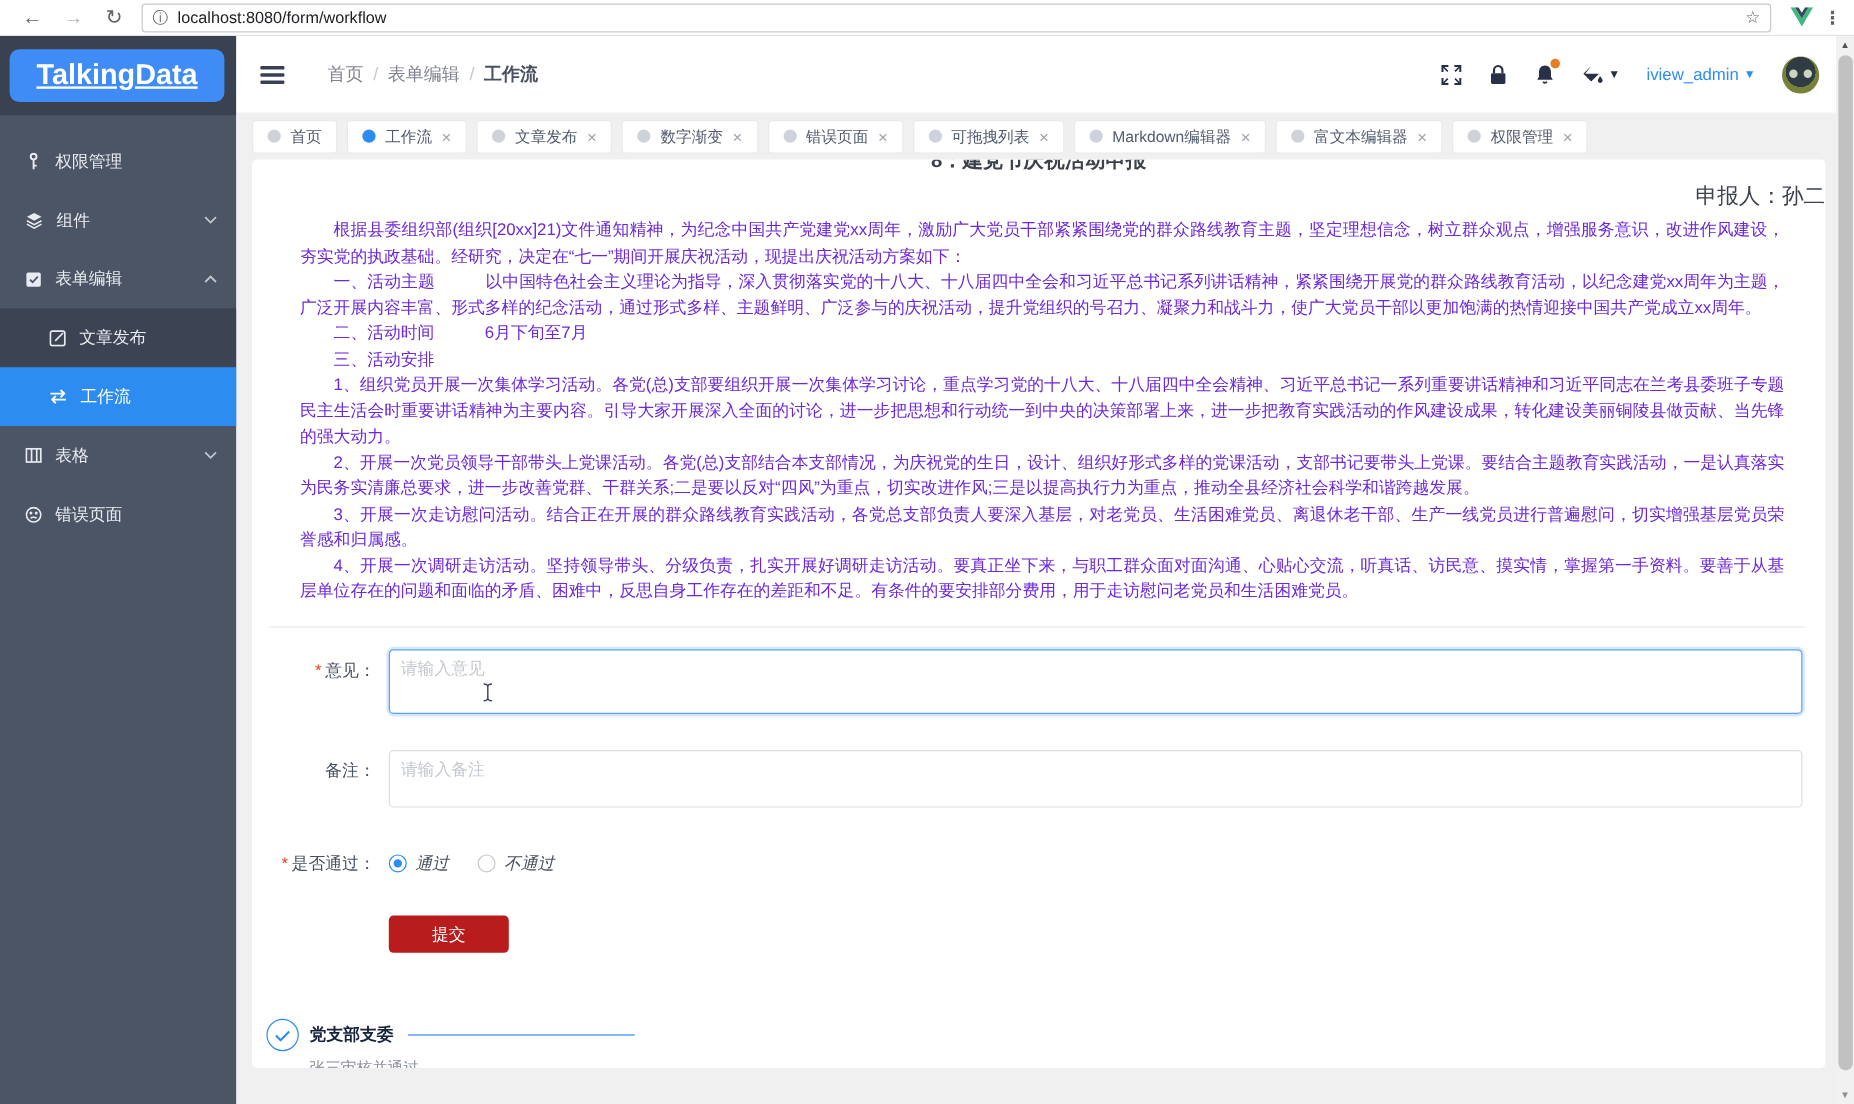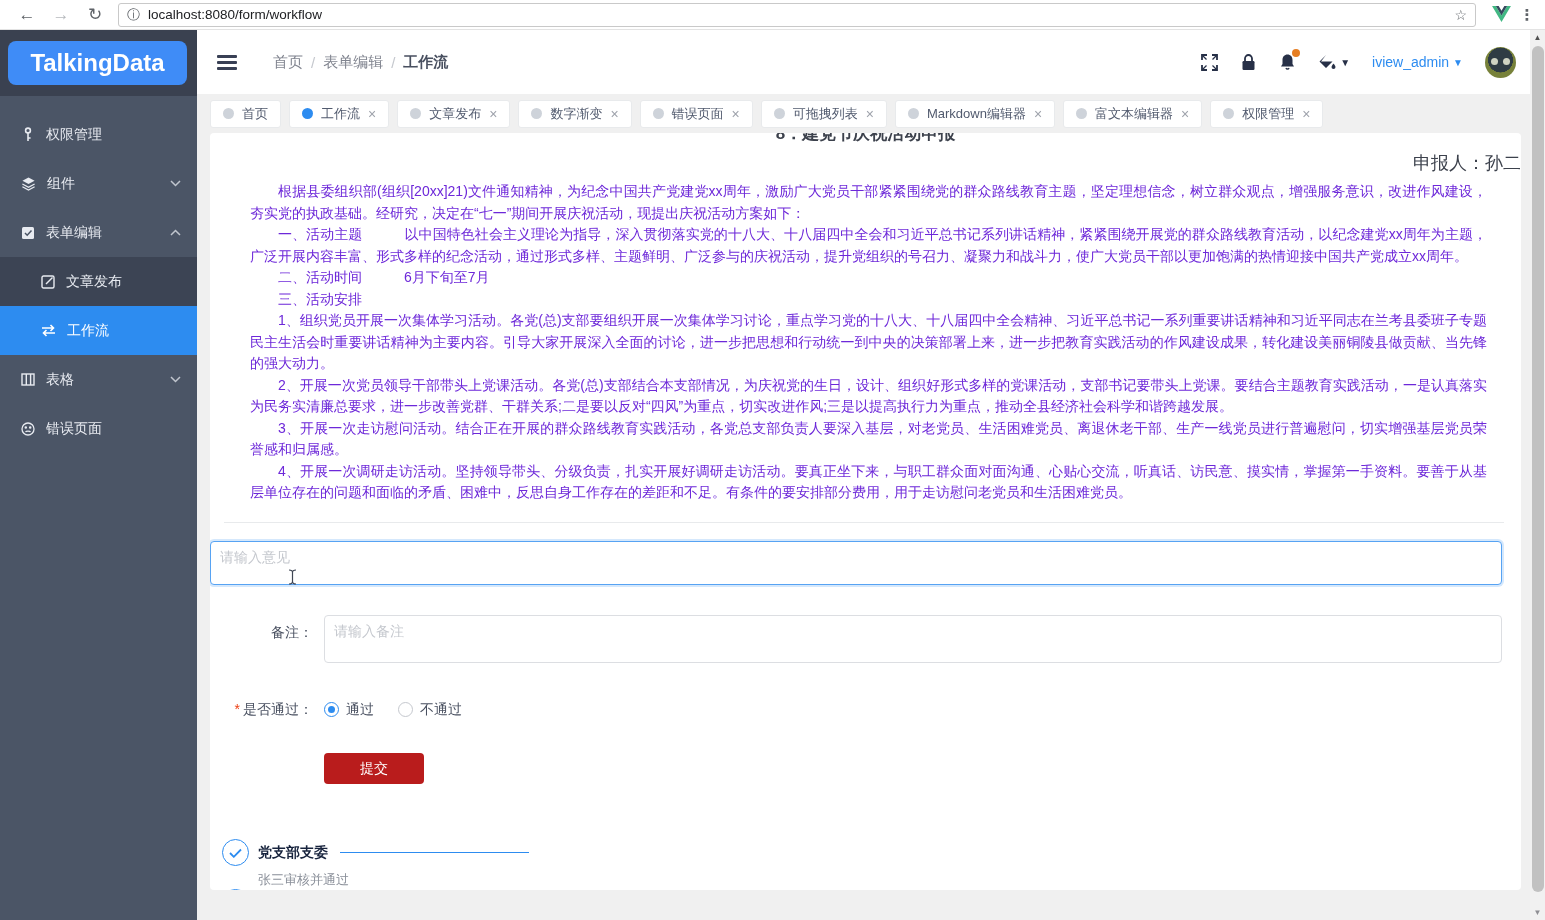--- a/index.html
+++ b/index.html
@@ -19,21 +19,21 @@
   .chrome .vue { margin:0 8px; display:flex; }
   .chrome .dots { color:#5f6368; font-size:15px; font-weight:bold; width:16px; text-align:center; }
 
   .app { display:flex; height:890px; }
 
   
   .sidebar { width:197px; background:#4b5566; color:#e8ebf1; flex:none; }
   .logo-strip { height:66px; background:#3a4150; display:flex; align-items:center; padding:0 8px; }
   .logo-badge { background:#3f8cf7; border-radius:8px; width:179px; height:44px;
     display:flex; align-items:center; justify-content:center;
-    color:#fff; font-size:24px; font-weight:bold; letter-spacing:0; }
+    color:#fff; font-size:24px; font-weight:bold; letter-spacing:0;text-decoration:underline; }
   .menu { padding-top:14px; font-size:14px; }
   .m-item { height:49px; display:flex; align-items:center; padding:0 16px 0 21px; cursor:pointer; }
   .m-item .lbl { margin-left:11px; flex:1; }
   .m-item svg { flex:none; }
   .chev { opacity:.75; }
   .submenu { background:#3c4454; }
   .s-item { height:49px; display:flex; align-items:center; padding-left:41px; cursor:pointer; }
   .s-item .lbl { margin-left:11px; }
   .s-item.active { background:#2d8cf0; color:#fff; }
 
@@ -87,26 +87,26 @@
   .form-row { display:flex; }
   .form-label { width:114px; text-align:right; padding-right:11px; color:#495060;
     padding-top:9px; flex:none; }
   .req { color:#ed4014; margin-right:3px; }
   .form-ctl { flex:1; margin-right:19px; position:relative; }
   textarea { width:100%; resize:none; border:1px solid #dcdee2; border-radius:4px;
     font-size:14px; padding:7px 9px; color:#495060; outline:none;
     font-family:"Liberation Sans","DejaVu Sans",sans-serif; }
   textarea::placeholder { color:#c5c8ce; }
   textarea.focused { border-color:#57a3f3; box-shadow:0 0 0 2px rgba(45,140,240,.2); }
-  .ta-opinion { height:44px; }
+  .ta-opinion { height:54px; }
   .ta-note { height:48px; }
   .ibeam { position:absolute; left:78px; top:28px; color:#3f4654; }
   .gap27 { height:27px; } .gap33 { height:33px; }
   .radio-row .form-label { padding-top:2px; }
-  .radio-group { display:flex; align-items:center; gap:24px; padding-top:1px; }
+  .radio-group { display:flex; align-items:center; gap:24px; padding-top:1px;font-style:italic; }
   .radio { display:flex; align-items:center; gap:7px; cursor:pointer; color:#495060; }
   .rdot { width:15px; height:15px; border-radius:50%; border:1px solid #c5c8ce; background:#fff;
     display:flex; align-items:center; justify-content:center; }
   .radio.checked .rdot { border-color:#2d8cf0; }
   .radio.checked .rdot::after { content:""; width:7px; height:7px; border-radius:50%; background:#2d8cf0; }
   .submit-btn { margin:34px 0 0 114px; width:100px; height:31px; background:#b91c1c;
     color:#fff; border:none; border-radius:4px; font-size:14px; cursor:pointer; }
 
   
   .steps { display:flex; margin-top:55px; padding:0 16px 0 12px;flex-direction:column; }
@@ -338,20 +338,23 @@
           <p>三、活动安排</p>
           <p>1、组织党员开展一次集体学习活动。各党(总)支部要组织开展一次集体学习讨论，重点学习党的十八大、十八届四中全会精神、习近平总书记一系列重要讲话精神和习近平同志在兰考县委班子专题民主生活会时重要讲话精神为主要内容。引导大家开展深入全面的讨论，进一步把思想和行动统一到中央的决策部署上来，进一步把教育实践活动的作风建设成果，转化建设美丽铜陵县做贡献、当先锋的强大动力。</p>
           <p>2、开展一次党员领导干部带头上党课活动。各党(总)支部结合本支部情况，为庆祝党的生日，设计、组织好形式多样的党课活动，支部书记要带头上党课。要结合主题教育实践活动，一是认真落实为民务实清廉总要求，进一步改善党群、干群关系;二是要以反对“四风”为重点，切实改进作风;三是以提高执行力为重点，推动全县经济社会科学和谐跨越发展。</p>
           <p>3、开展一次走访慰问活动。结合正在开展的群众路线教育实践活动，各党总支部负责人要深入基层，对老党员、生活困难党员、离退休老干部、生产一线党员进行普遍慰问，切实增强基层党员荣誉感和归属感。</p>
           <p>4、开展一次调研走访活动。坚持领导带头、分级负责，扎实开展好调研走访活动。要真正坐下来，与职工群众面对面沟通、心贴心交流，听真话、访民意、摸实情，掌握第一手资料。要善于从基层单位存在的问题和面临的矛盾、困难中，反思自身工作存在的差距和不足。有条件的要安排部分费用，用于走访慰问老党员和生活困难党员。</p>
         </div>
         <div class="divider"></div>
 
         <div class="form">
           <div class="form-row">
+            <div class="form-label">
+              <span class="req">*</span><span>意见：</span>
+            </div>
             <div class="form-ctl">
               <textarea class="ta-opinion focused" placeholder="请输入意见" style=""></textarea>
               <span class="ibeam">
                 <svg width="9" height="16" viewBox="0 0 9 16" stroke="#3f4654" stroke-width="1.2" fill="none">
                     <path d="M1 1c2 0 3.5.5 3.5 2.5v9C4.5 14.5 3 15 1 15M8 1C6 1 4.5 1.5 4.5 3.5v9C4.5 14.5 6 15 8 15"></path>
                   </svg>
               </span>
             </div>
           </div>
           <div class="gap27"></div>

